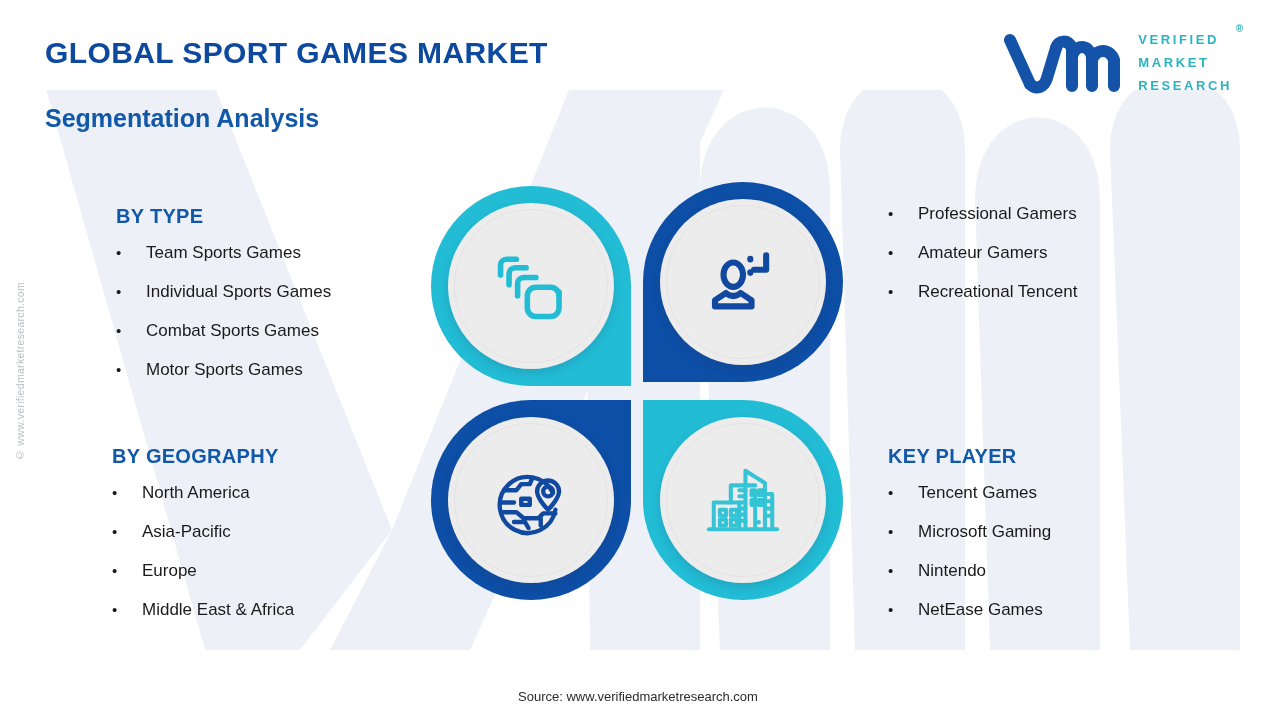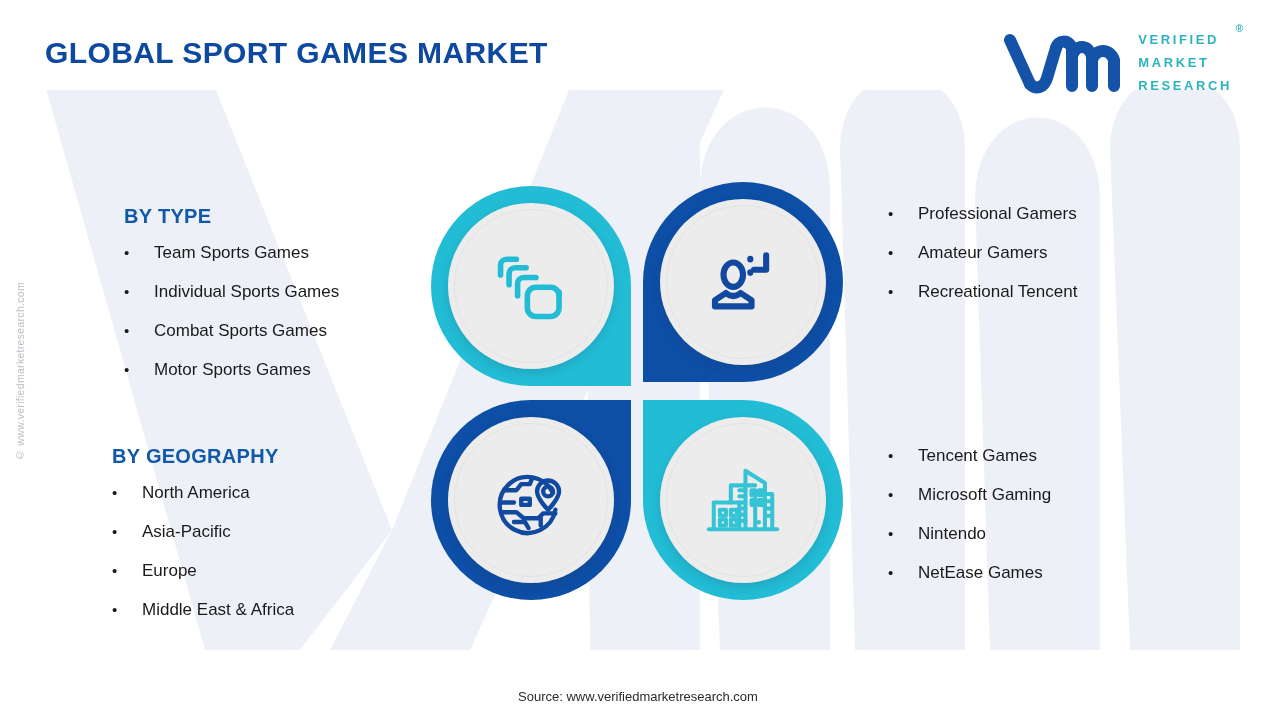--- a/index.html
+++ b/index.html
@@ -68,21 +68,21 @@
     display:flex;align-items:center;justify-content:center;
   }
   .quad .disc::after{
     content:"";position:absolute;left:6px;top:6px;right:6px;bottom:6px;
     border-radius:50%;border:1px solid #E3E3E3;
   }
   .ico{width:78px;height:78px;display:block;position:relative;z-index:2;}
 
   
   .block{position:absolute;z-index:5;}
-  .block.type   {left:124px;top:205px;}
+  .block.type   {left:116px;top:205px;}
   .block.enduser{left:888px;top:203px;}
   .block.geo    {left:112px;top:445px;}
   .block.player {left:888px;top:445px;}
   .block h3{
     margin:0 0 14px 0;font-size:20px;font-weight:bold;color:#1258A8;
     letter-spacing:.3px;white-space:nowrap;
   }
   .block ul{list-style:none;margin:0;padding:0;}
   .block li{
     display:flex;align-items:baseline;
@@ -109,20 +109,21 @@
       <path d="M 392 440 L 585 -40 L 742 -40 L 470 560 L 330 560 Z"></path>
       <path d="M 585 20 C 585 -60 700 -60 700 20 L 700 560 L 590 560 Z"></path>
       <path d="M 700 100 C 700 -10 830 -10 830 100 L 830 560 L 720 560 Z"></path>
       <path d="M 840 60 C 840 -40 965 -40 965 60 L 965 560 L 855 560 Z"></path>
       <path d="M 975 110 C 975 0 1100 0 1100 110 L 1100 560 L 990 560 Z"></path>
       <path d="M 1110 60 C 1110 -40 1240 -40 1240 60 L 1240 560 L 1130 560 Z"></path>
     </g>
   </svg>
 
   <div class="title">GLOBAL SPORT GAMES MARKET</div>
+  <div class="subtitle">Segmentation Analysis</div>
 
   <div class="logo">
     <svg class="logo-mark" viewBox="0 0 124 62" aria-hidden="true">
       <g fill="none" stroke="#1453A8" stroke-width="12" stroke-linecap="round" stroke-linejoin="round">
         <path d="M 8 8 L 28 52"></path>
         <path d="M 28 52 C 34 58 42 56 45 46 L 54 16"></path>
         <path d="M 54 16 C 56 8 66 7 70 16 L 70 54"></path>
         <path d="M 70 24 C 74 12 86 12 90 24 L 90 54"></path>
         <path d="M 90 28 C 94 16 108 16 112 28 L 112 54"></path>
       </g>
@@ -271,20 +272,21 @@
           <span>Europe</span>
         </li>
       <li>
           <span class="dot">•</span>
           <span>Middle East &amp; Africa</span>
         </li>
     </ul>
   </div>
 
   <div class="block player">
+    <h3>KEY PLAYER</h3>
     <ul>
       <li>
           <span class="dot">•</span>
           <span>Tencent Games</span>
         </li>
       <li>
           <span class="dot">•</span>
           <span>Microsoft Gaming</span>
         </li>
       <li>

